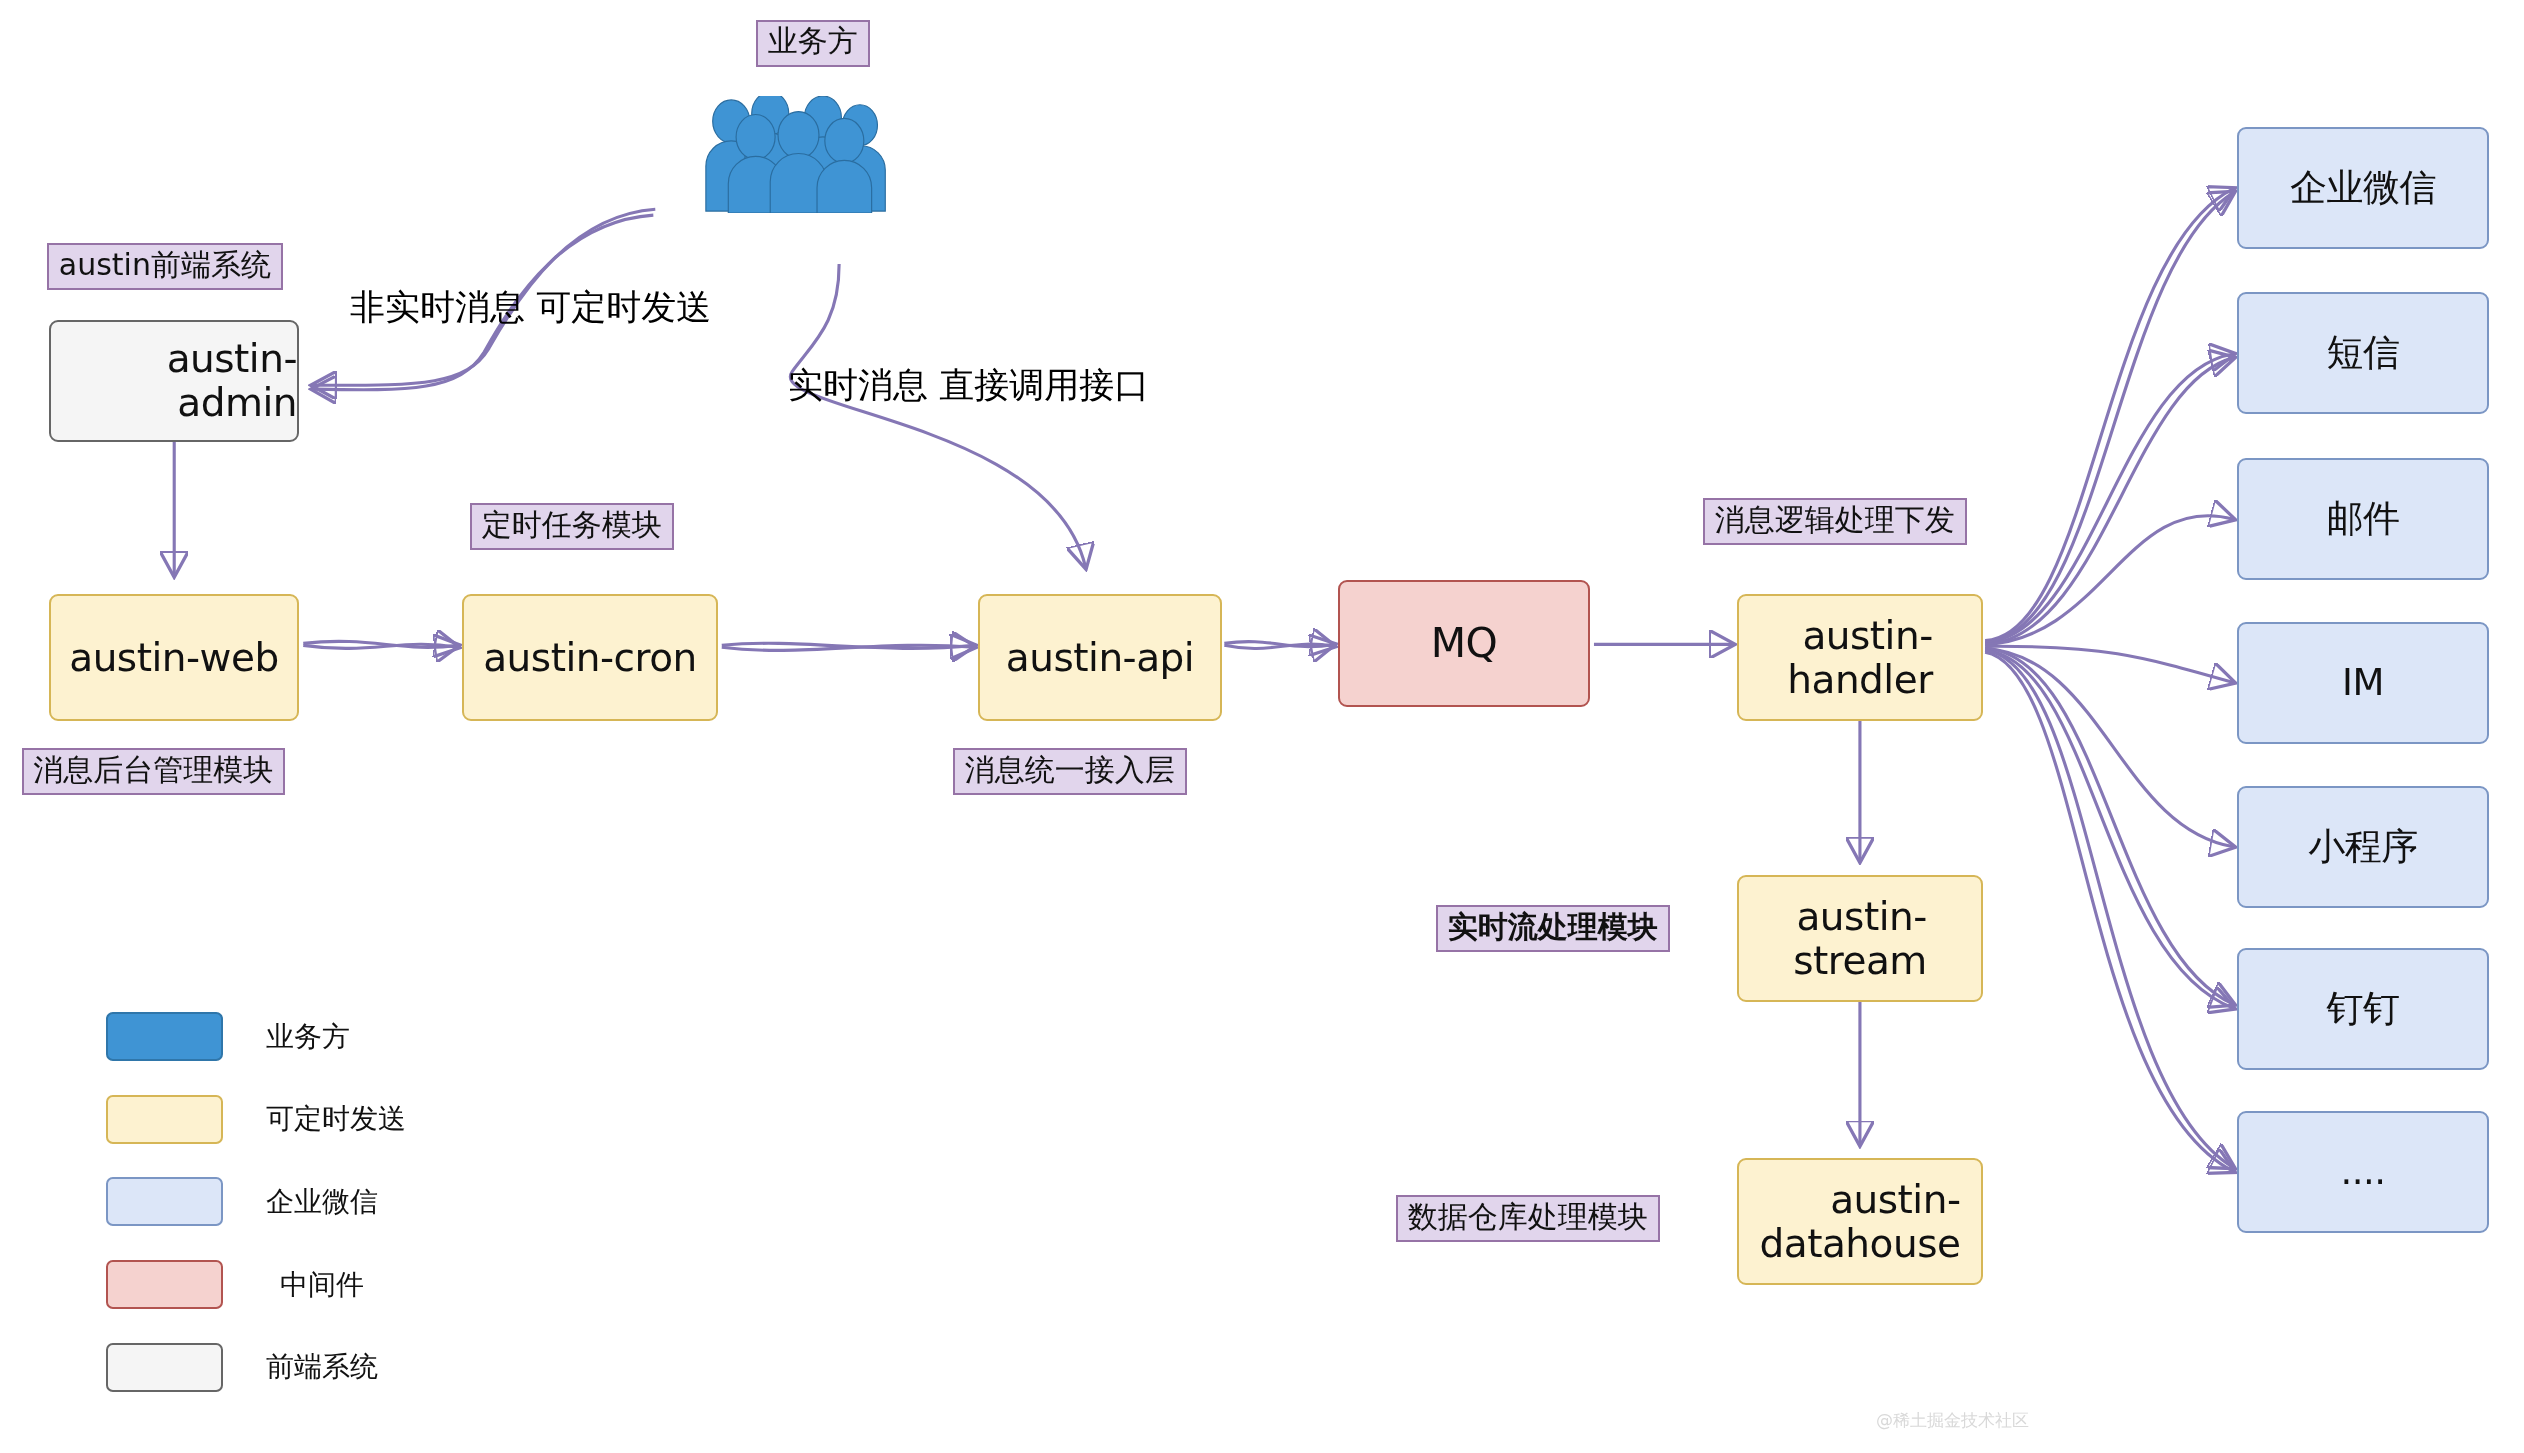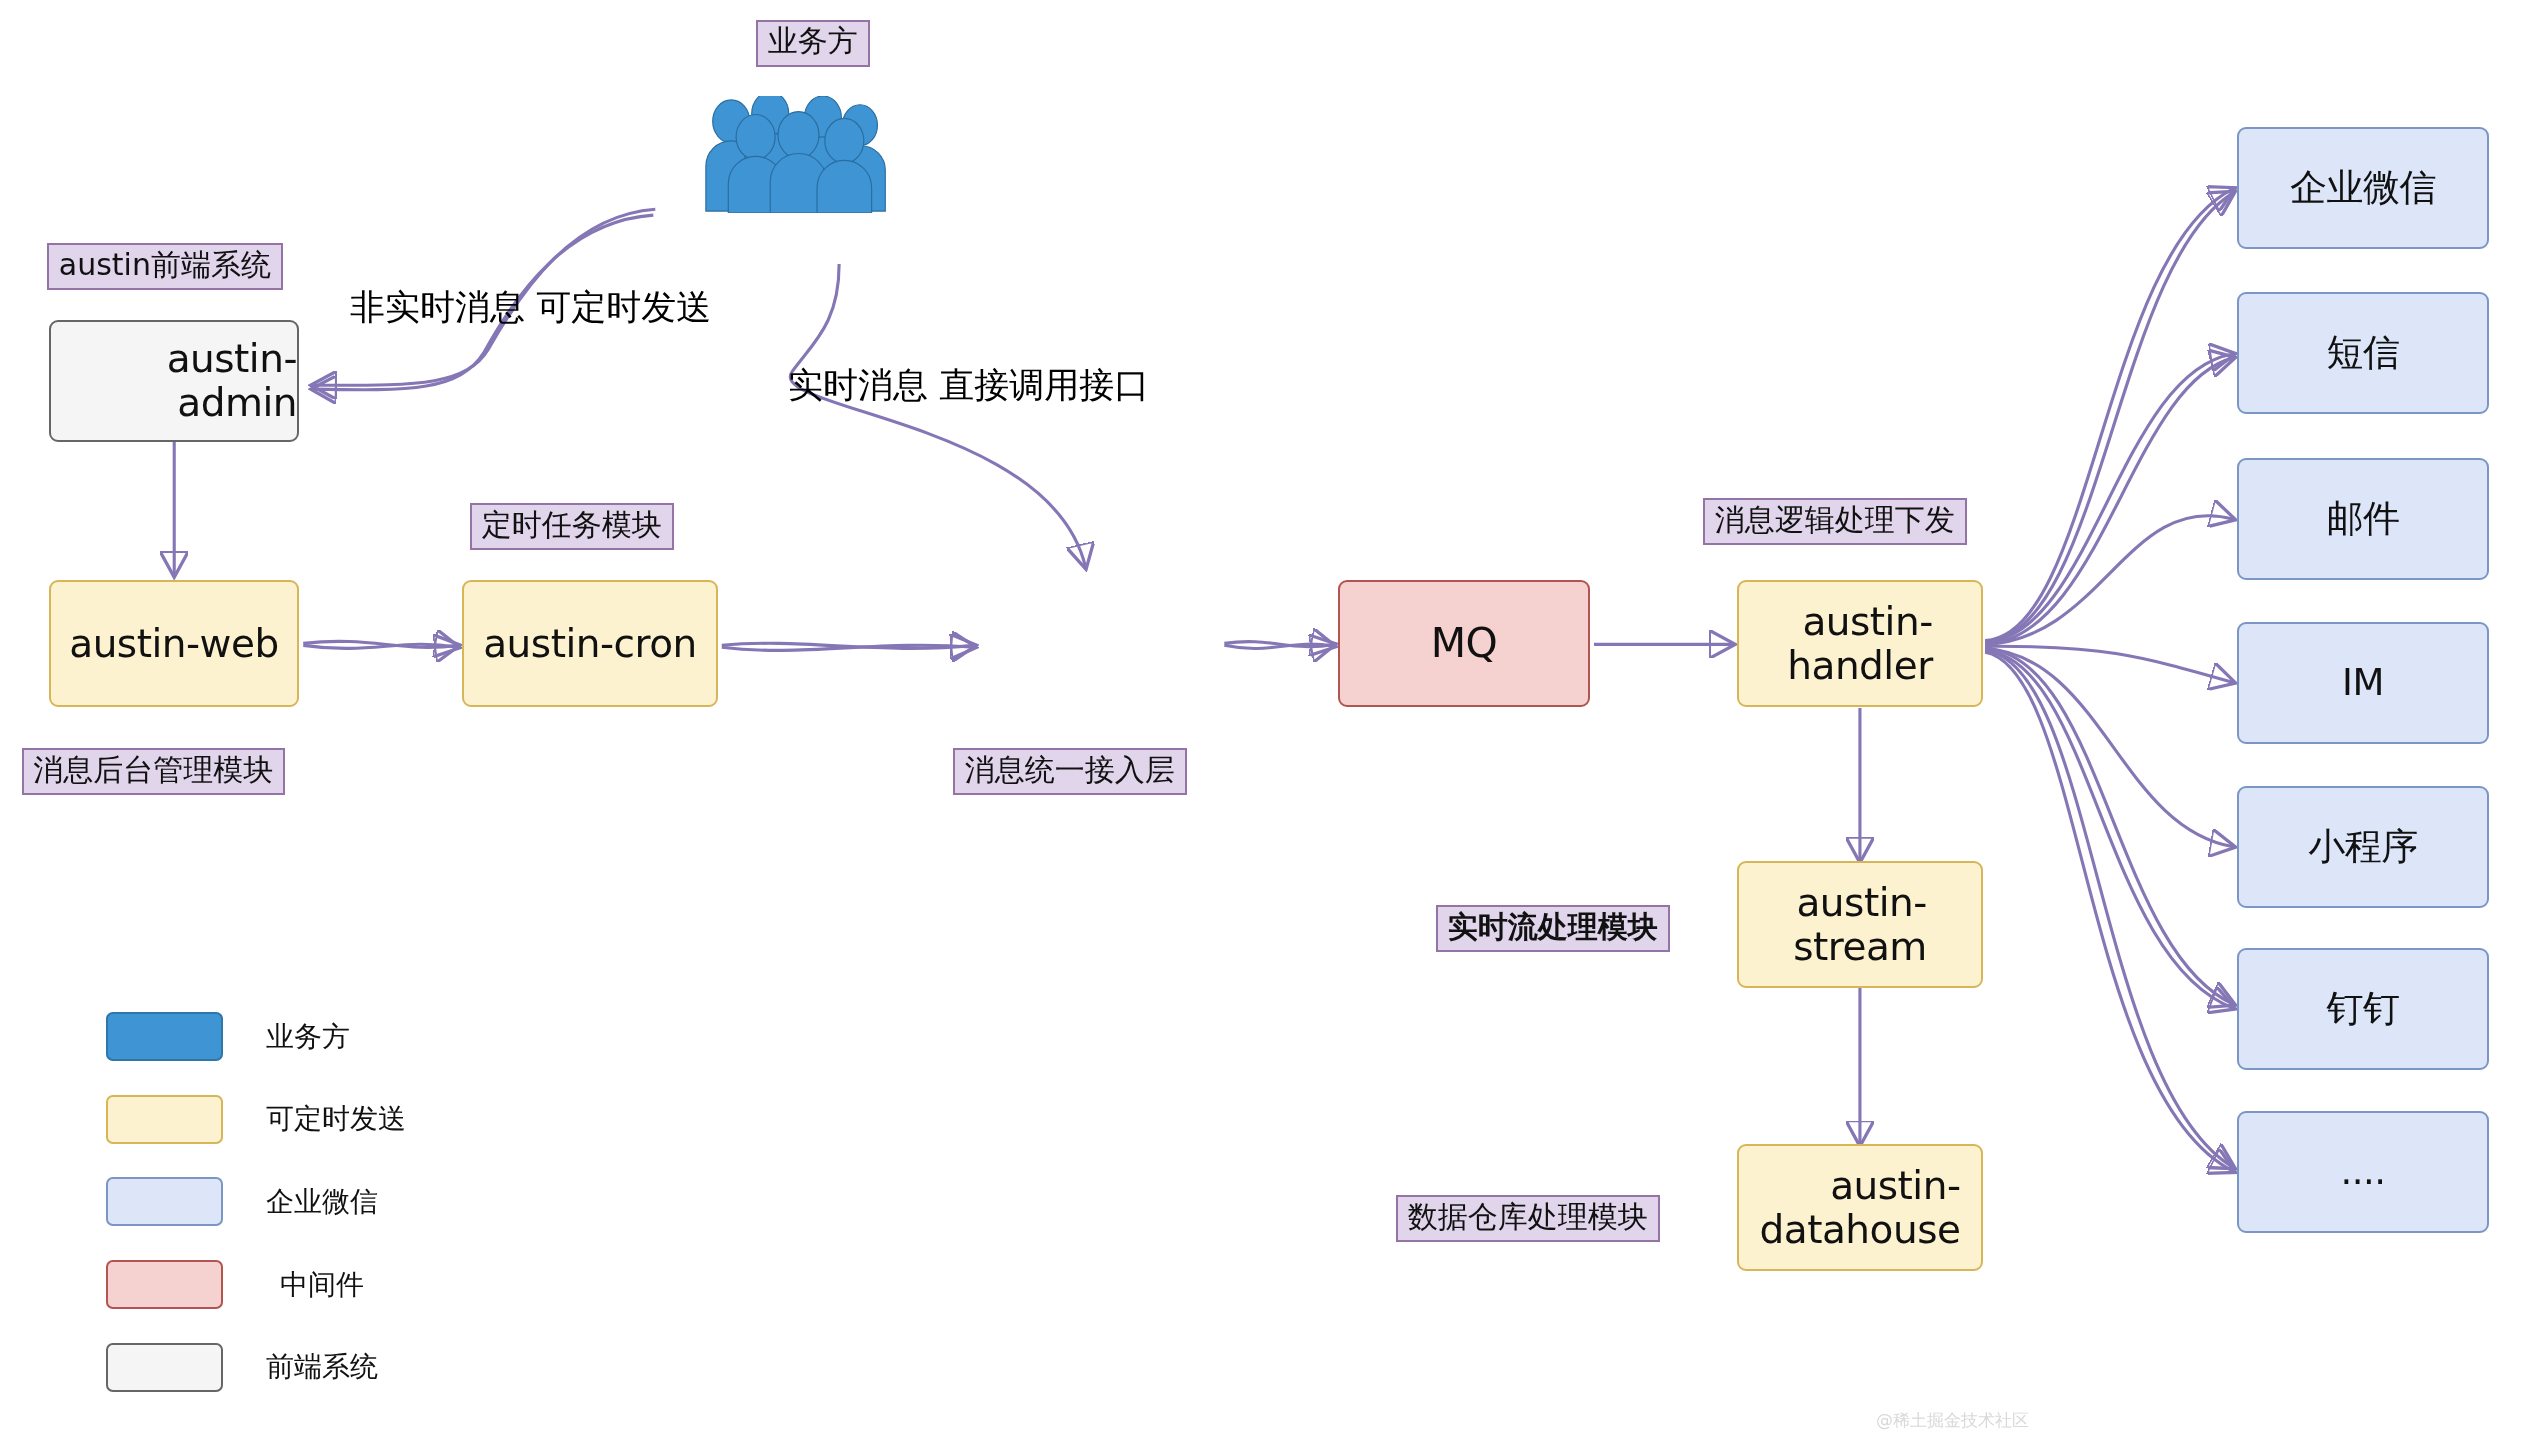--- a/index.html
+++ b/index.html
@@ -21,20 +21,21 @@
     font-family:"DejaVu Sans","Liberation Sans",sans-serif;
     line-height:1.12;
     white-space:pre-line;
     letter-spacing:-0.5px;
   }
   .node.sys{
     background:#fdf2d0;
     border:2.9px solid #d6b656;
     color:#111111;
     font-size:39px;
+    margin-top:14px;
   }
   .node.mid{
     background:#f5d2cf;
     border:2.9px solid #b25450;
     color:#111111;
     font-size:41px;
   }
   .node.front{
     background:#f5f5f5;
     border:2.9px solid #666666;
@@ -191,20 +192,21 @@
   <div class="edge-label" style="left:350px;top:284px;">非实时消息 可定时发送</div>
 
   <div class="edge-label" style="left:788px;top:362px;">实时消息 直接调用接口</div>
 
   <div class="node front" style="left:49px;top:320px;width:250px;height:122px;">austin-admin</div>
 
   <div class="node sys" style="left:49px;top:580px;width:250px;height:127px;">austin-web</div>
 
   <div class="node sys" style="left:462px;top:580px;width:256px;height:127px;">austin-cron</div>
 
+  <div class="node sys" style="left:978px;top:580px;width:244px;height:127px;">austin-api</div>
 
   <div class="node mid" style="left:1338px;top:580px;width:252px;height:127px;">MQ</div>
 
   <div class="node sys" style="left:1737px;top:580px;width:246px;height:127px;">austin-
 handler</div>
 
   <div class="node sys" style="left:1737px;top:861px;width:246px;height:127px;">austin-
 stream</div>
 
   <div class="node sys" style="left:1737px;top:1144px;width:246px;height:127px;">austin-

